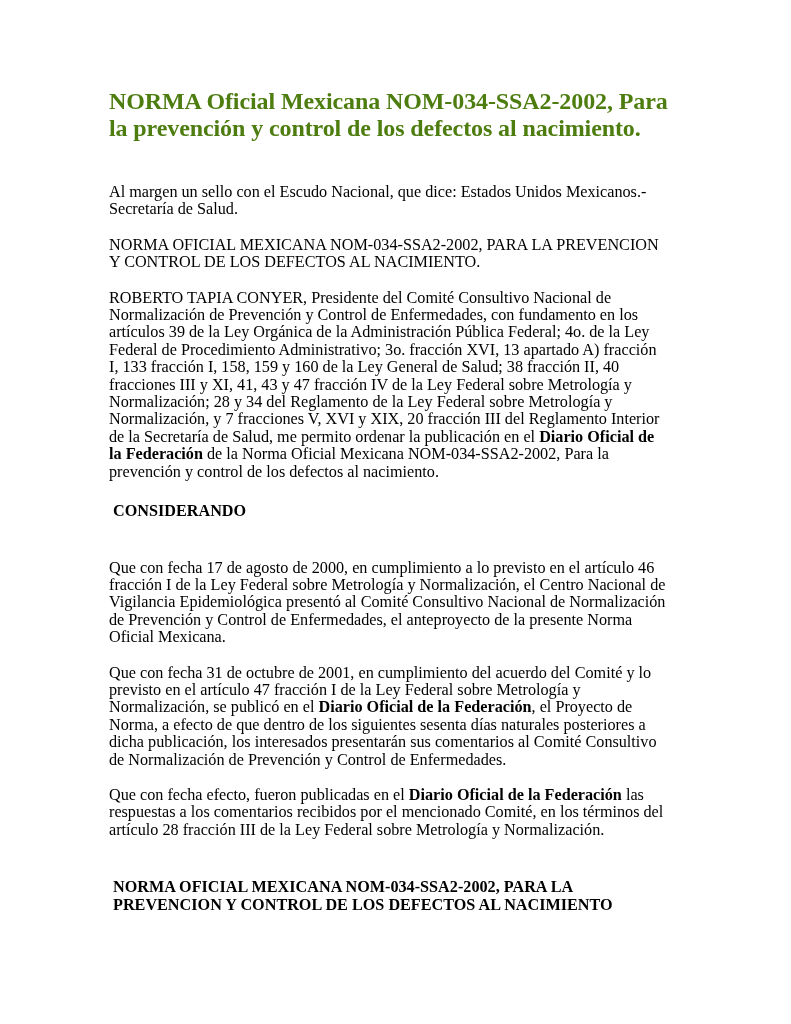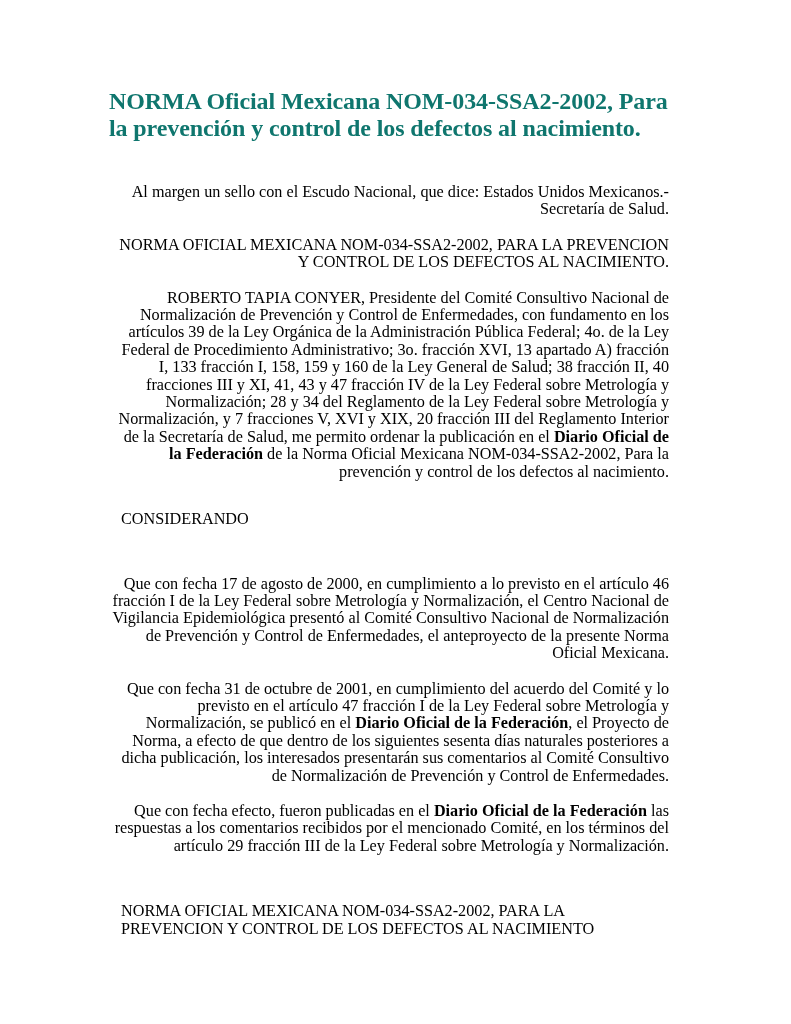--- a/index.html
+++ b/index.html
@@ -19,39 +19,38 @@
       position: absolute;
       left: 109px;
       top: 88px;
       width: 560px;
     }
     .doc-title {
       font-family: "Liberation Serif", "DejaVu Serif", serif;
       font-weight: bold;
       font-size: 24px;
       line-height: 27px;
-      color: #0f766e;
+      color: #4d7c0f;
       margin: 0;
       letter-spacing: -0.1px;
     }
     .para {
       font-size: 16.2px;
       line-height: 17.4px;
       margin: 0;
-      text-align: right;
     }
     .b { font-weight: bold; }
     .gap-title { height: 42px; }
     .gap { height: 18px; }
     .gap-lg { height: 35px; }
     .heading {
       font-size: 16.2px;
       line-height: 17.4px;
-      font-weight: normal;
-      margin: 12px;
+      font-weight: bold;
+      margin: 4px;
     }
   </style>
 </head>
 <body>
 
 <div class="page">
 
   <h1 class="doc-title">NORMA Oficial Mexicana NOM-034-SSA2-2002, Para la prevención y control de los defectos al nacimiento.</h1>
 
   <div class="gap-title"></div>
@@ -73,21 +72,21 @@
   <div class="gap-lg"></div>
 
   <p class="para">Que con fecha 17 de agosto de 2000, en cumplimiento a lo previsto en el artículo 46 fracción I de la Ley Federal sobre Metrología y Normalización, el Centro Nacional de Vigilancia Epidemiológica presentó al Comité Consultivo Nacional de Normalización de Prevención y Control de Enfermedades, el anteproyecto de la presente Norma Oficial Mexicana.</p>
 
   <div class="gap"></div>
 
   <p class="para"><span>Que con fecha 31 de octubre de 2001, en cumplimiento del acuerdo del Comité y lo previsto en el artículo 47 fracción I de la Ley Federal sobre Metrología y Normalización, se publicó en el </span><span class="b">Diario Oficial de la Federación</span><span>, el Proyecto de Norma, a efecto de que dentro de los siguientes sesenta días naturales posteriores a dicha publicación, los interesados presentarán sus comentarios al Comité Consultivo de Normalización de Prevención y Control de Enfermedades.</span></p>
 
   <div class="gap"></div>
 
-  <p class="para"><span>Que con fecha efecto, fueron publicadas en el </span><span class="b">Diario Oficial de la Federación</span><span> las respuestas a los comentarios recibidos por el mencionado Comité, en los términos del artículo 29 fracción III de la Ley Federal sobre Metrología y Normalización.</span></p>
+  <p class="para"><span>Que con fecha efecto, fueron publicadas en el </span><span class="b">Diario Oficial de la Federación</span><span> las respuestas a los comentarios recibidos por el mencionado Comité, en los términos del artículo 28 fracción III de la Ley Federal sobre Metrología y Normalización.</span></p>
 
   <div class="gap"></div>
 
 
   <div class="gap"></div>
 
   <p class="heading">NORMA OFICIAL MEXICANA NOM-034-SSA2-2002, PARA LA PREVENCION Y CONTROL DE LOS DEFECTOS AL NACIMIENTO</p>
 
 </div>
 

